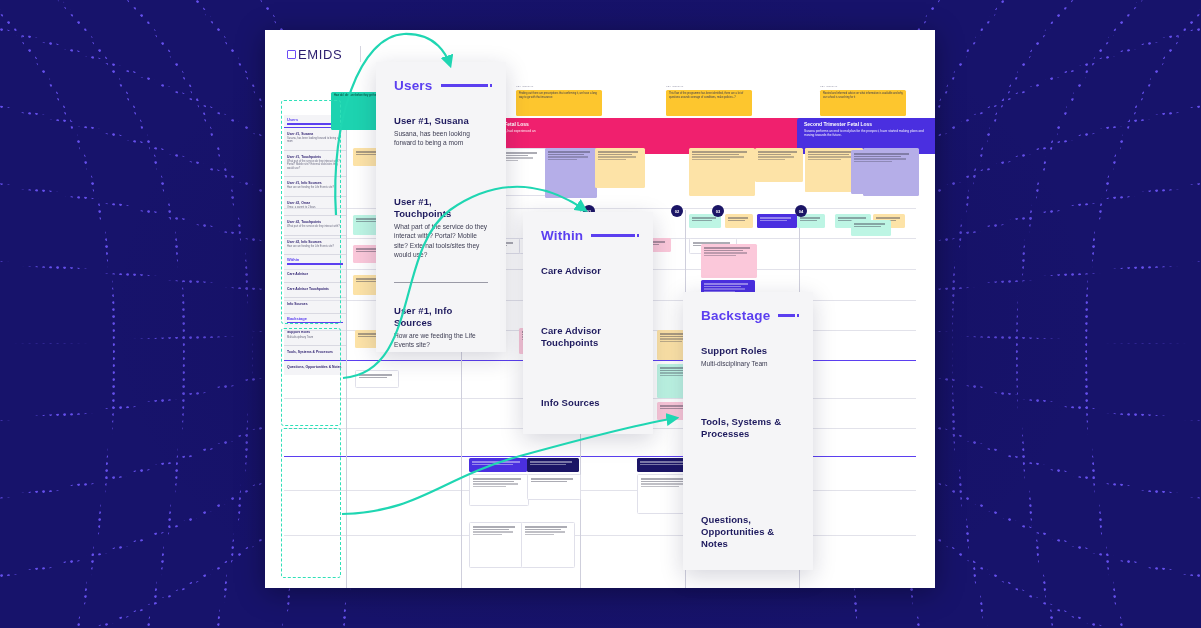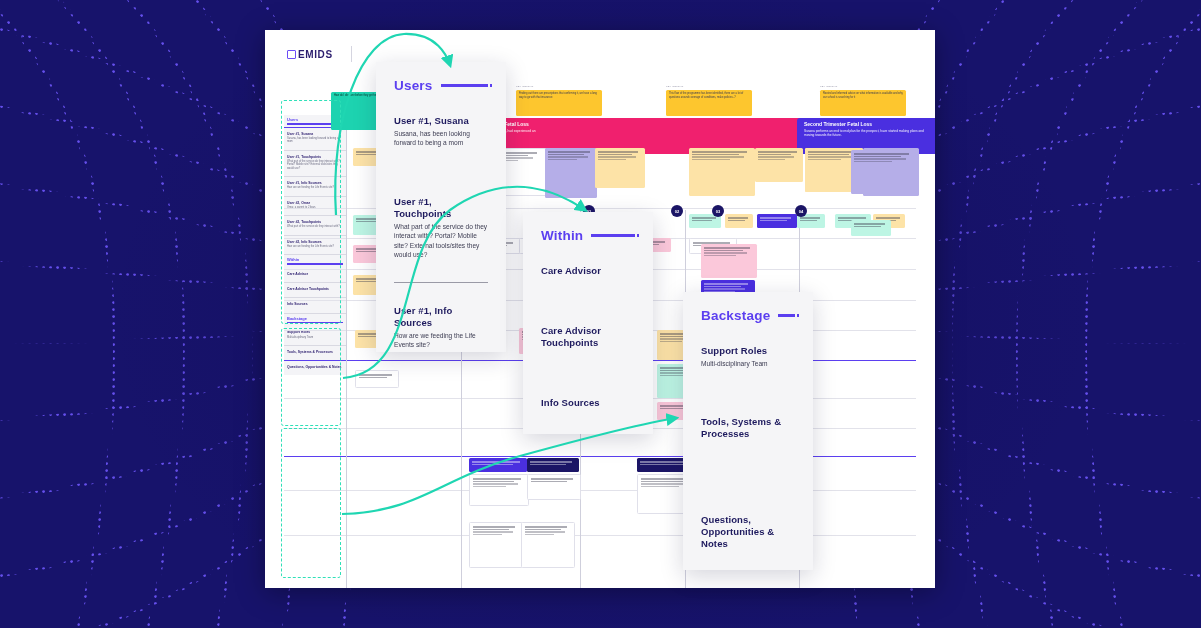--- a/index.html
+++ b/index.html
@@ -21,21 +21,21 @@
   #board{
     position:absolute;left:265px;top:30px;width:670px;height:558px;
     background:#ffffff;z-index:2;overflow:hidden;
     box-shadow:0 4px 26px rgba(0,0,0,.35);
   }
 
   
   .board-head{position:absolute;left:22px;top:16px;display:flex;align-items:center;gap:12px;}
   .logo{display:flex;align-items:center;gap:2px;}
   .logo-mark{width:7px;height:7px;border:1.6px solid #6c4df6;border-radius:1px;}
-  .logo-text{font-size:10px;font-weight:bold;letter-spacing:.6px;color:#2b1d6e;}
+  .logo-text{font-size:13px;font-weight:normal;letter-spacing:.6px;color:#2b1d6e;}
   .head-divider{width:1px;height:16px;background:#d5d5e0;margin-left:6px;}
 
   
   .rail{position:absolute;left:19px;top:85px;width:62px;background:#f4f4f7;}
   .rail-sec-title{font-size:4px;font-weight:bold;color:#5b3ff0;padding:2px 3px 1px;}
   .rail-sec-bar{height:1.6px;background:#5b3ff0;margin:0 3px 3px;}
   .rail-row{padding:4px 3px 6px;border-bottom:1px solid #d9d9e2;}
   .rail-row:last-child{border-bottom:none;}
   .rail-row-t{font-size:3.4px;font-weight:bold;color:#2b1d6e;line-height:1.25;}
   .rail-row-s{font-size:2.6px;color:#6a6a80;line-height:1.3;margin-top:1px;}

